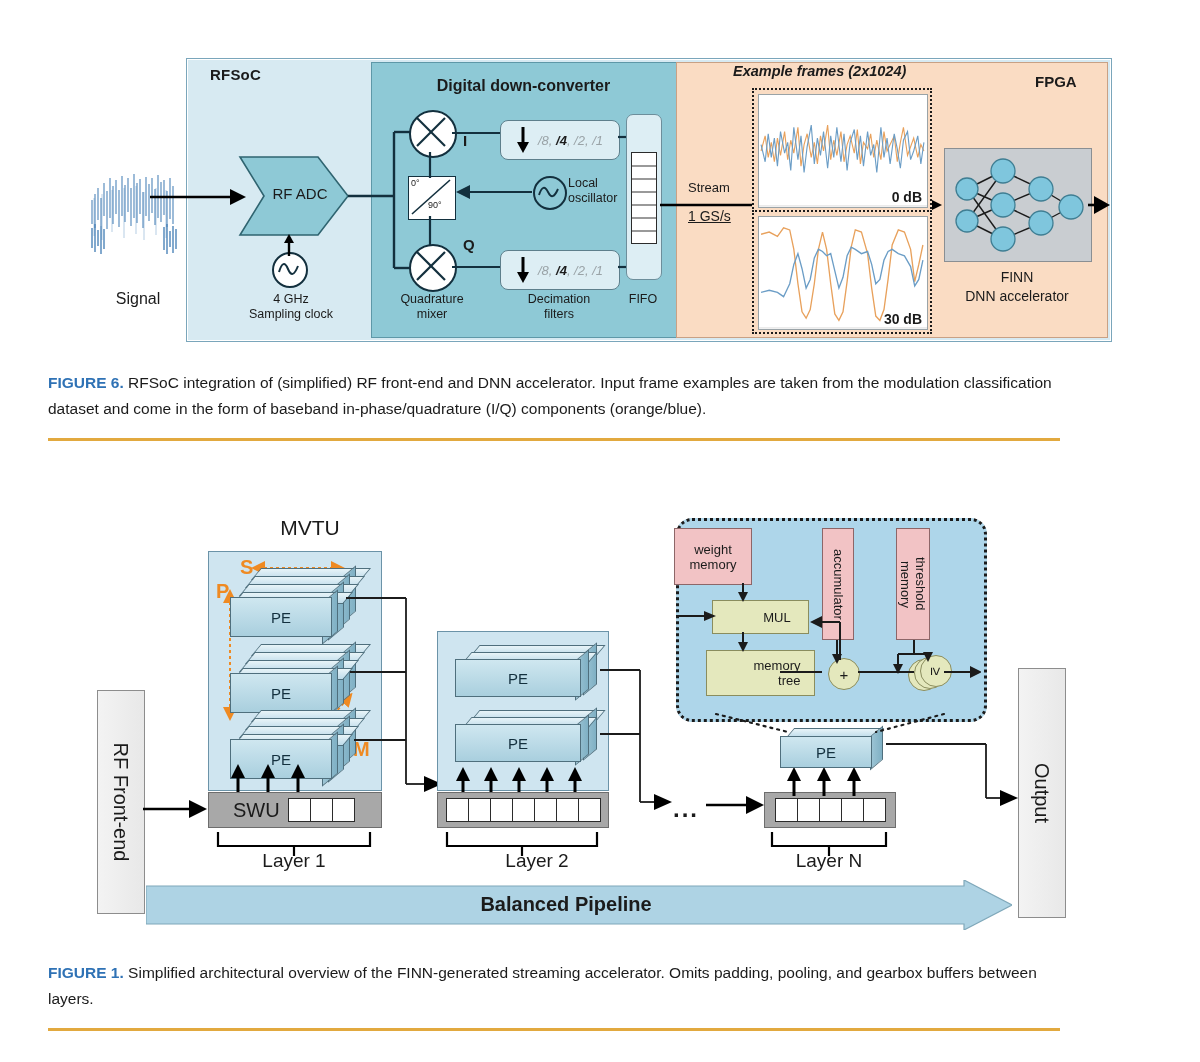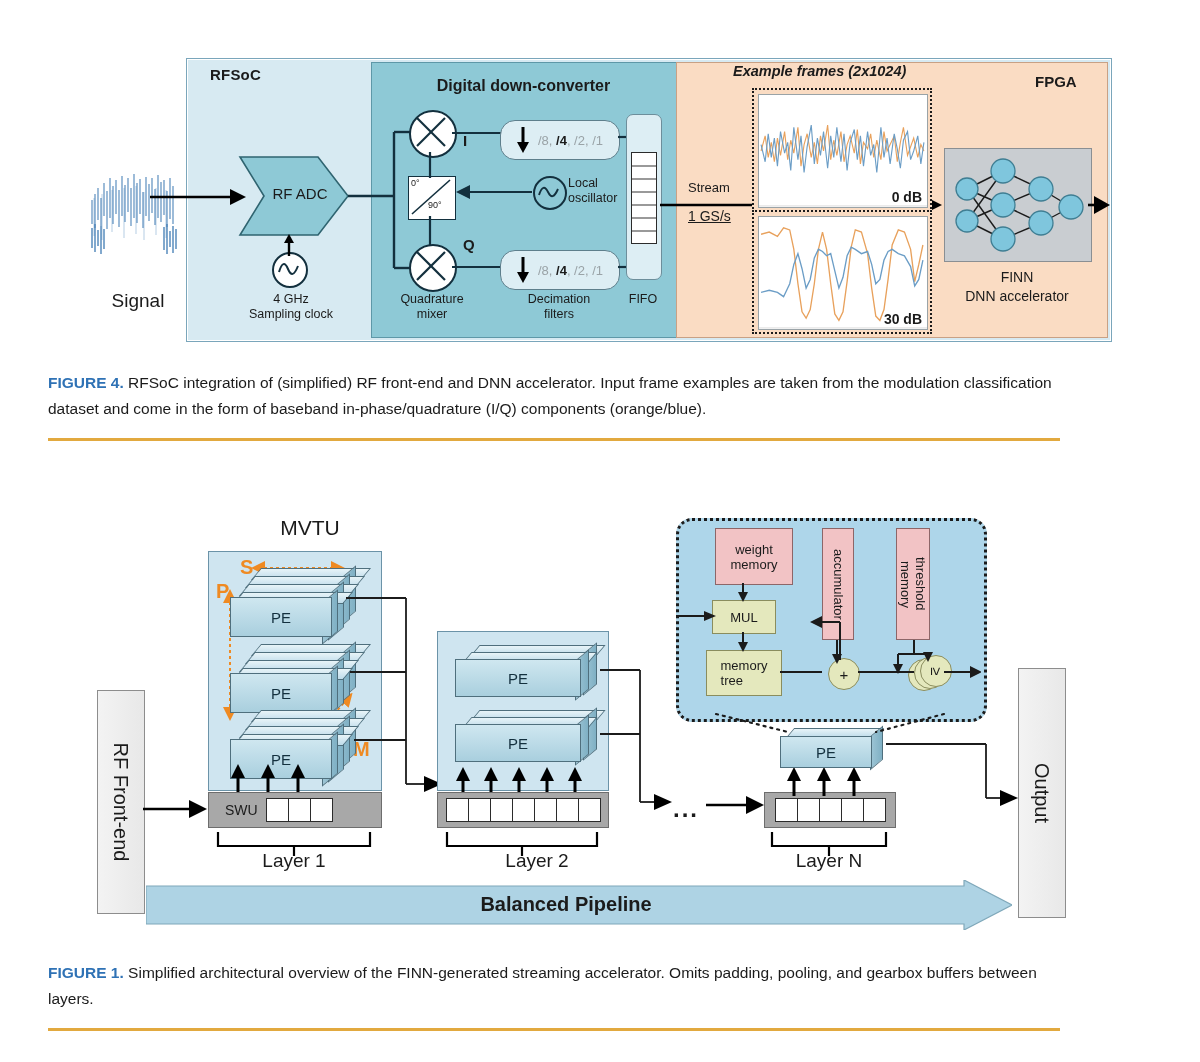--- a/index.html
+++ b/index.html
@@ -16,21 +16,21 @@
       border:1.5px solid #5e98a8;}
   #ddc-title{left:371px;top:76px;width:305px;font-size:16px;font-weight:bold;}
   #fpga-box{left:676px;top:62px;width:430px;height:274px;background:#fadcc3;
       border:1.5px solid #c8a185;}
   #fpga-label{left:1035px;top:73px;font-size:15px;font-weight:bold;}
 
   .smalllbl{font-size:12.5px;line-height:15px;}
 
   
   #signal-wrap{left:78px;top:128px;width:120px;height:160px;}
-  #signal-cap{left:78px;top:290px;width:120px;font-size:19px;}
+  #signal-cap{left:78px;top:290px;width:120px;font-size:16px;}
 
   
   #rfadc{left:238px;top:155px;width:112px;height:82px;}
   #rfadc-txt{left:252px;top:183px;width:96px;font-size:15px;}
 
   
   #clk-circ{left:272px;top:252px;width:32px;height:32px;border:2px solid #13303e;border-radius:50%;background:#fff;}
   #clk-lbl{left:228px;top:292px;width:126px;font-size:12.5px;line-height:15px;text-align:center;}
 
   
@@ -42,21 +42,21 @@
   
   #phase{left:408px;top:176px;width:46px;height:42px;border:1.7px solid #13303e;background:#fff;}
   #ph0{left:411px;top:178px;font-size:9px;}
   #ph90{left:428px;top:200px;font-size:9px;}
 
   
   #lo-circ{left:533px;top:176px;width:30px;height:30px;border:2px solid #13303e;border-radius:50%;background:#8ec9d6;}
   #lo-lbl{left:568px;top:176px;width:80px;font-size:12.5px;line-height:15px;text-align:left;}
 
   
-  .dec{width:118px;height:38px;background:#ddeef4;border:1.5px solid #5e7f8c;border-radius:15px;}
+  .dec{width:118px;height:38px;background:#ddeef4;border:1.5px solid #5e7f8c;border-radius:8px;font-style:italic;}
   #dec-i{left:500px;top:120px;}
   #dec-q{left:500px;top:250px;}
   .dectxt{font-size:13px;}
   .dectxt b{color:#1b1b1b;}
   .dectxt .g{color:#9aa3a7;}
   #dec-lbl{left:500px;top:292px;width:118px;font-size:12.5px;line-height:15px;text-align:center;}
 
   
   #fifo-out{left:626px;top:114px;width:34px;height:164px;background:#ddeef4;border:1.5px solid #6d8e9b;border-radius:7px;}
   #fifo-in{left:631px;top:152px;width:24px;height:90px;background:#fff;border:1.5px solid #2b2b2b;}
@@ -131,23 +131,23 @@
   
   #pipe{left:146px;top:880px;width:866px;height:50px;}
   #pipe-txt{left:146px;top:893px;width:840px;font-size:20px;font-weight:bold;text-align:center;}
 
   
   #pedet{left:676px;top:518px;width:305px;height:198px;
       background:#aed6ea;border:3px dotted #1b1b1b;border-radius:16px;}
   .memblk{position:absolute;background:#f2c3c5;border:1.3px solid #8d6668;
       display:flex;align-items:center;justify-content:center;text-align:center;font-size:13px;line-height:15px;}
   .opblk{position:absolute;background:#e4e8bd;border:1.3px solid #8a8d5e;
-      display:flex;align-items:center;justify-content:center;text-align:left;font-size:13px;line-height:15px;}
+      display:flex;align-items:center;justify-content:center;text-align:right;font-size:13px;line-height:15px;padding-left:33px;}
   .vert{writing-mode:vertical-rl;}
-  #wmem{left:715px;top:528px;width:76px;height:55px;}
+  #wmem{left:674px;top:528px;width:76px;height:55px;}
   #mul{left:712px;top:600px;width:62px;height:32px;}
   #addt{left:706px;top:650px;width:74px;height:44px;}
   #accum{left:822px;top:528px;width:30px;height:110px;}
   #tmem{left:896px;top:528px;width:32px;height:110px;}
   .circop{position:absolute;border:1.3px solid #8a8d5e;background:#e4e8bd;border-radius:50%;
       display:flex;align-items:center;justify-content:center;font-size:15px;}
   #plus{left:828px;top:658px;width:30px;height:30px;}
   #thr1{left:920px;top:655px;width:30px;height:30px;}
   #thr2{left:914px;top:657px;width:30px;height:30px;}
   #thr3{left:908px;top:659px;width:30px;height:30px;}
@@ -393,21 +393,21 @@
 <svg class="abs" style="left:1088px;top:194px" width="22" height="22">
   <line x1="0" y1="11" x2="8" y2="11" stroke="#000" stroke-width="2.6"></line>
   <polygon points="6,2 22,11 6,20" fill="#000"></polygon>
 </svg>
 <div class="abs" id="finn-lbl">
   <div>FINN</div>
   <div>DNN accelerator</div>
 </div>
 
 <div class="abs cap" id="cap1">
-  <span class="fignum">FIGURE 4.</span><span> RFSoC integration of (simplified) RF front-end and DNN accelerator. Input frame examples are taken from the modulation classification dataset and come in the form of baseband in-phase/quadrature (I/Q) components (orange/blue).</span>
+  <span class="fignum">FIGURE 6.</span><span> RFSoC integration of (simplified) RF front-end and DNN accelerator. Input frame examples are taken from the modulation classification dataset and come in the form of baseband in-phase/quadrature (I/Q) components (orange/blue).</span>
 </div>
 <div class="abs" id="rule1"></div>
 
 <div class="abs vbox" id="rf-front">
   <div id="rf-front-txt">RF Front-end</div>
 </div>
 <div class="abs vbox" id="out-box">
   <div id="out-txt">Output</div>
 </div>
 
@@ -481,21 +481,21 @@
     <line x1="8" y1="34" x2="8" y2="14" stroke="#000" stroke-width="3"></line>
       <polygon points="1,16 8,2 15,16" fill="#000"></polygon>
     <line x1="38" y1="34" x2="38" y2="14" stroke="#000" stroke-width="3"></line>
       <polygon points="31,16 38,2 45,16" fill="#000"></polygon>
     <line x1="68" y1="34" x2="68" y2="14" stroke="#000" stroke-width="3"></line>
       <polygon points="61,16 68,2 75,16" fill="#000"></polygon>
   </g>
 </svg>
 
 <div class="abs swu" id="swu1">
-  <span style="font-size:14px;margin:0 8px 0 16px">SWU</span>
+  <span style="font-size:20px;margin:0 8px 0 24px">SWU</span>
   <span class="cells">
       <span></span>
       <span></span>
       <span></span>
     </span>
 </div>
 <svg class="abs" style="left:143px;top:798px" width="64" height="22">
   <line x1="0" y1="11" x2="48" y2="11" stroke="#000" stroke-width="2.6"></line>
   <polygon points="46,2 64,11 46,20" fill="#000"></polygon>
 </svg>

